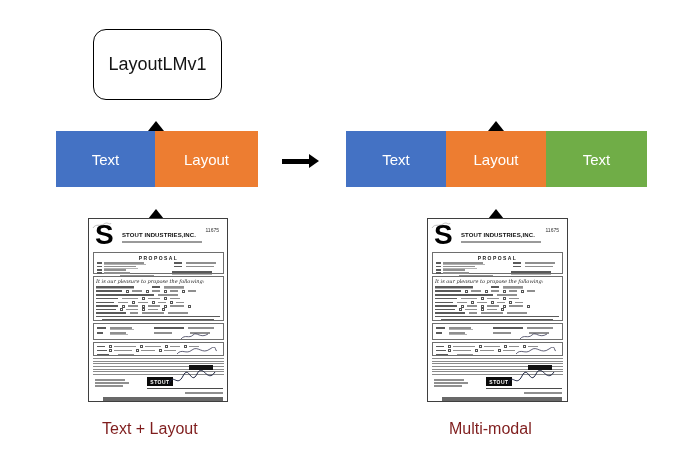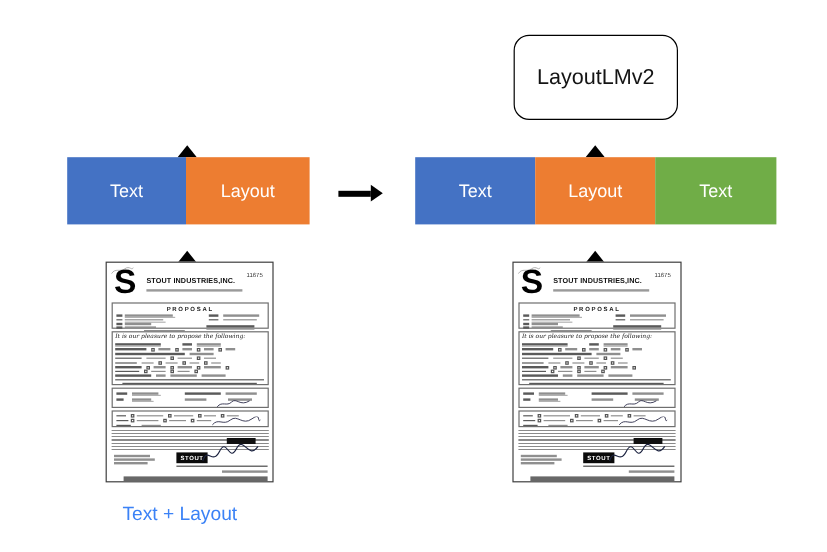--- a/index.html
+++ b/index.html
@@ -23,21 +23,21 @@
     border-bottom:10px solid #000;}
   .varrow .stem{width:5px;height:13px;background:#000;margin:0 auto;}
 
   
   .harrow{position:absolute;left:282px;top:154px;width:37px;height:15px;}
   .harrow .stem{position:absolute;left:0;top:5px;width:27px;height:5px;background:#000;}
   .harrow .head{position:absolute;right:0;top:0;width:0;height:0;
     border-top:7.5px solid transparent;border-bottom:7.5px solid transparent;border-left:10px solid #000;}
 
   
-  .caption{position:absolute;top:420px;font-size:16px;color:#3b82f6;}
+  .caption{position:absolute;top:420px;font-size:16px;color:#7f1d1d;}
   .caption.left{left:102px;}
   .caption.right{left:449px;}
 
   
   .doc{position:absolute;top:218px;width:140px;height:184px;background:#fff;
     border:1px solid #3f3f3f;box-sizing:border-box;}
   .doc.left{left:88px;}
   .doc.right{left:427px;width:141px;}
   .sec{position:absolute;border:1px solid #6e6e6e;box-sizing:border-box;}
   .tl{position:absolute;height:1.6px;background:#5a5a5a;display:block;}
@@ -59,20 +59,23 @@
   .redact{position:absolute;left:100px;top:146px;width:24px;height:5px;background:#111;}
   .badge{position:absolute;left:58px;top:158px;width:26px;height:9px;background:#0a0a0a;color:#fff;
     font-size:5px;font-weight:700;letter-spacing:.5px;display:flex;align-items:center;justify-content:center;}
   .strip{position:absolute;left:14px;top:178px;width:120px;height:4px;background:#686868;}
 </style>
 </head>
 <body>
 
 <div class="canvas">
 
+  <div class="model-box left">
+    <span>LayoutLMv1</span>
+  </div>
 
   <div class="varrow" style="left:148px;top:104px">
     <i class="head"></i>
     <i class="stem"></i>
   </div>
 
   <div class="bar left">
     <div class="seg" style="width: 99px; background-color: rgb(68, 114, 196);">
       <span>Text</span>
     </div>
@@ -226,23 +229,20 @@
   <i class="strip"></i>
 </div>
 
   <div class="caption left">Text + Layout</div>
 
   <div class="harrow">
     <i class="stem"></i>
     <i class="head"></i>
   </div>
 
-  <div class="model-box right">
-    <span>LayoutLMv2</span>
-  </div>
 
   <div class="varrow" style="left:488px;top:104px">
     <i class="head"></i>
     <i class="stem"></i>
   </div>
 
   <div class="bar right">
     <div class="seg" style="width: 100px; background-color: rgb(68, 114, 196);">
       <span>Text</span>
     </div>
@@ -392,14 +392,15 @@
   <i class="tl l" style="left:6px;top:166px;width:28px"></i>
   <span class="badge">STOUT</span>
   <svg class="hw" style="left:78px;top:149px" width="50" height="22" viewBox="0 0 50 22">
     <path d="M2,16 C6,4 10,20 16,8 S24,18 30,6 S40,16 48,4" fill="none" stroke="#1c2340" stroke-width="1"></path>
   </svg>
   <i class="ul" style="left:58px;top:169px;width:76px;background:#4a4a4a"></i>
   <i class="tl l" style="left:96px;top:173px;width:38px"></i>
   <i class="strip"></i>
 </div>
 
+  <div class="caption right">Multi-modal</div>
 
 </div>
 
 </body></html>

